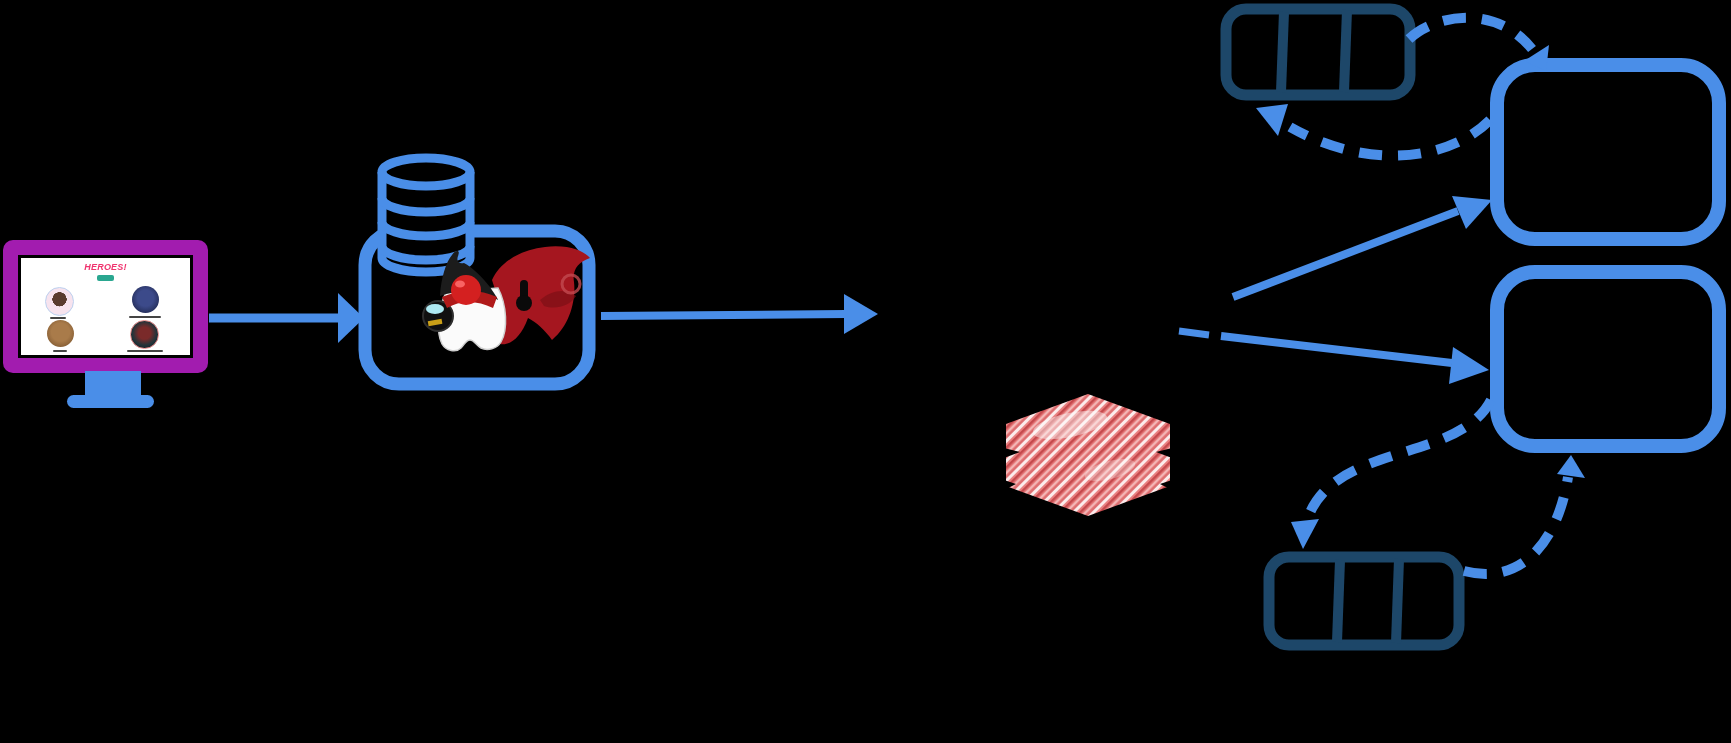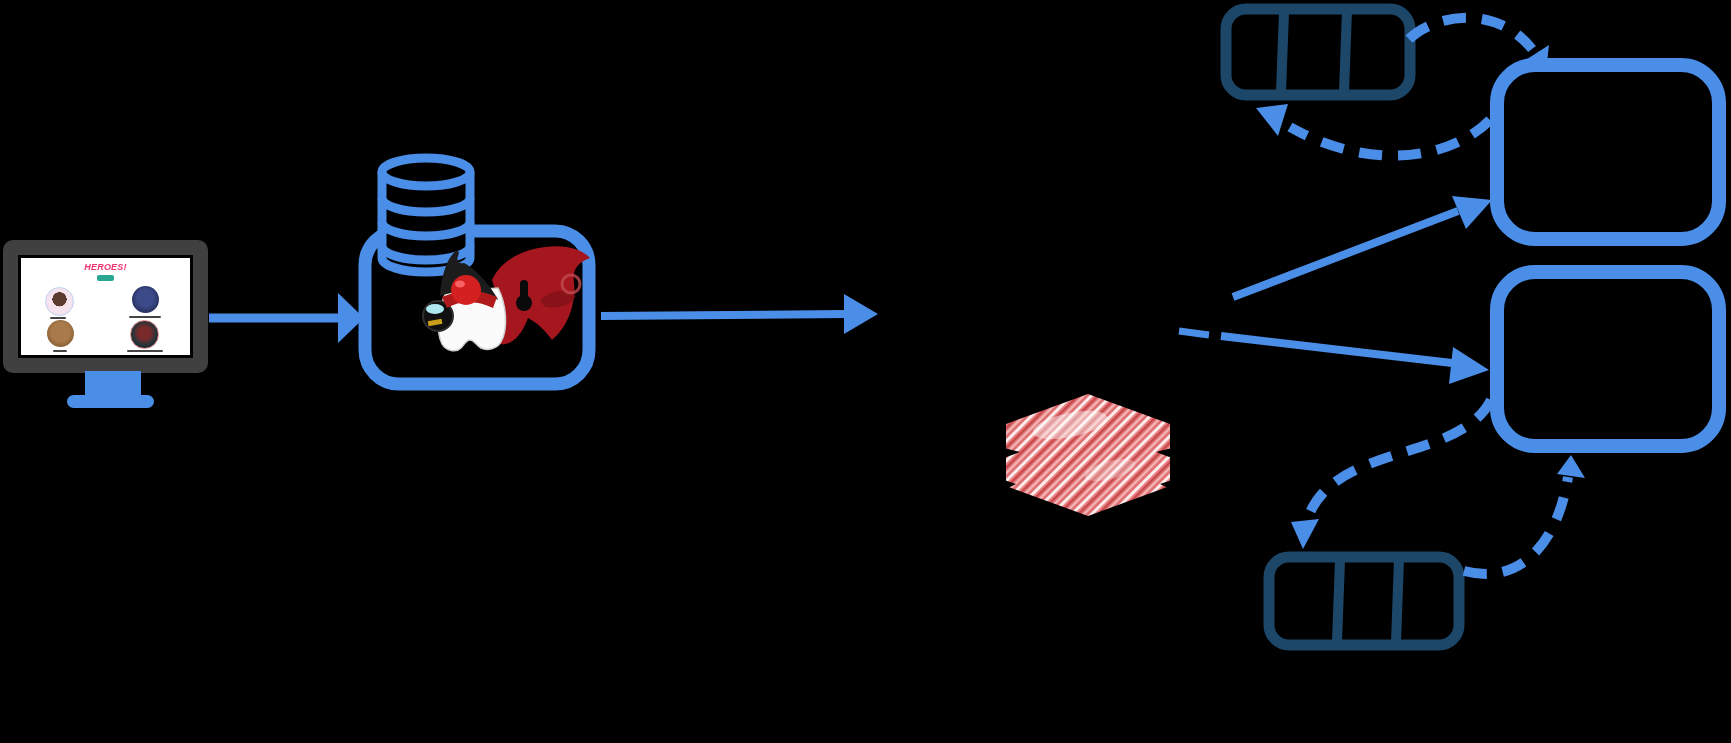--- a/index.html
+++ b/index.html
@@ -2,21 +2,21 @@
 <html><head>
 <meta charset="utf-8">
 <style>
   html,body{margin:0;padding:0;background:#000;}
   #canvas{position:relative;width:1731px;height:743px;background:#000;overflow:hidden;
           font-family:"Liberation Sans",sans-serif;}
   svg{position:absolute;left:0;top:0;}
 
   
   .monitor-frame{position:absolute;left:3px;top:240px;width:205px;height:133px;
-    background:#404040;border-radius:10px;box-sizing:border-box;padding:15px;}
+    background:#a21caf;border-radius:10px;box-sizing:border-box;padding:15px;}
   .screen-gap{width:100%;height:100%;background:#000;box-sizing:border-box;padding:3px;}
   .screen{position:relative;width:100%;height:100%;background:#fff;overflow:hidden;}
   .monitor-neck{position:absolute;left:85px;top:371px;width:56px;height:26px;background:#4a8ee8;}
   .monitor-base{position:absolute;left:67px;top:395px;width:87px;height:13px;background:#4a8ee8;border-radius:7px;}
 
   .screen-title{margin-top:5px;text-align:center;font-size:9px;line-height:9px;
     font-style:italic;font-weight:800;color:#f0336e;letter-spacing:.2px;}
   .screen-button{width:17px;height:6px;margin:3px auto 0;background:#2aa790;border-radius:2px;}
   .avatar{position:absolute;width:27px;height:27px;border-radius:50%;}
   .avatar.tl{left:24px;top:29px;background:radial-gradient(circle at 50% 42%,#5a3b2e 0 34%,#f7e3ee 35% 68%,#cfe3fa 100%);border:1px solid #bcd0ee;}

